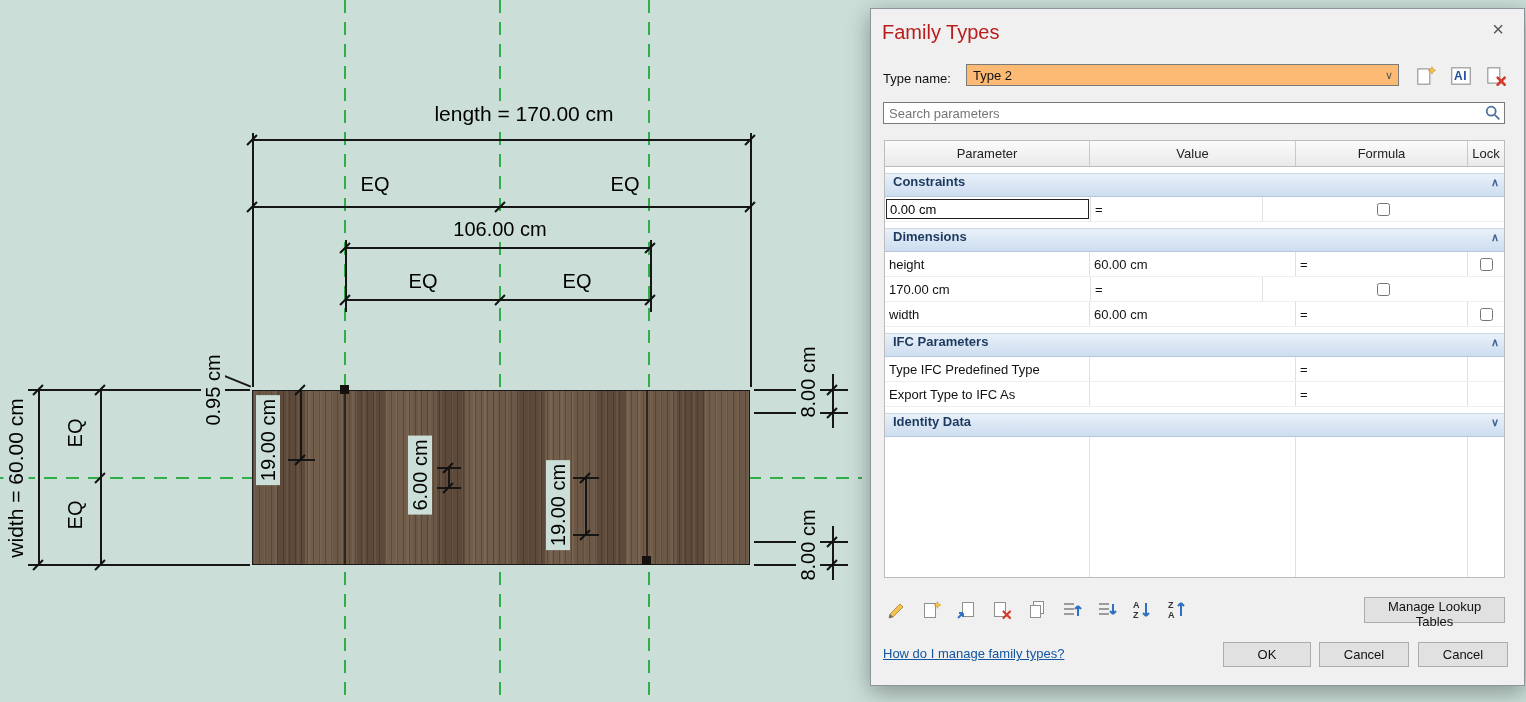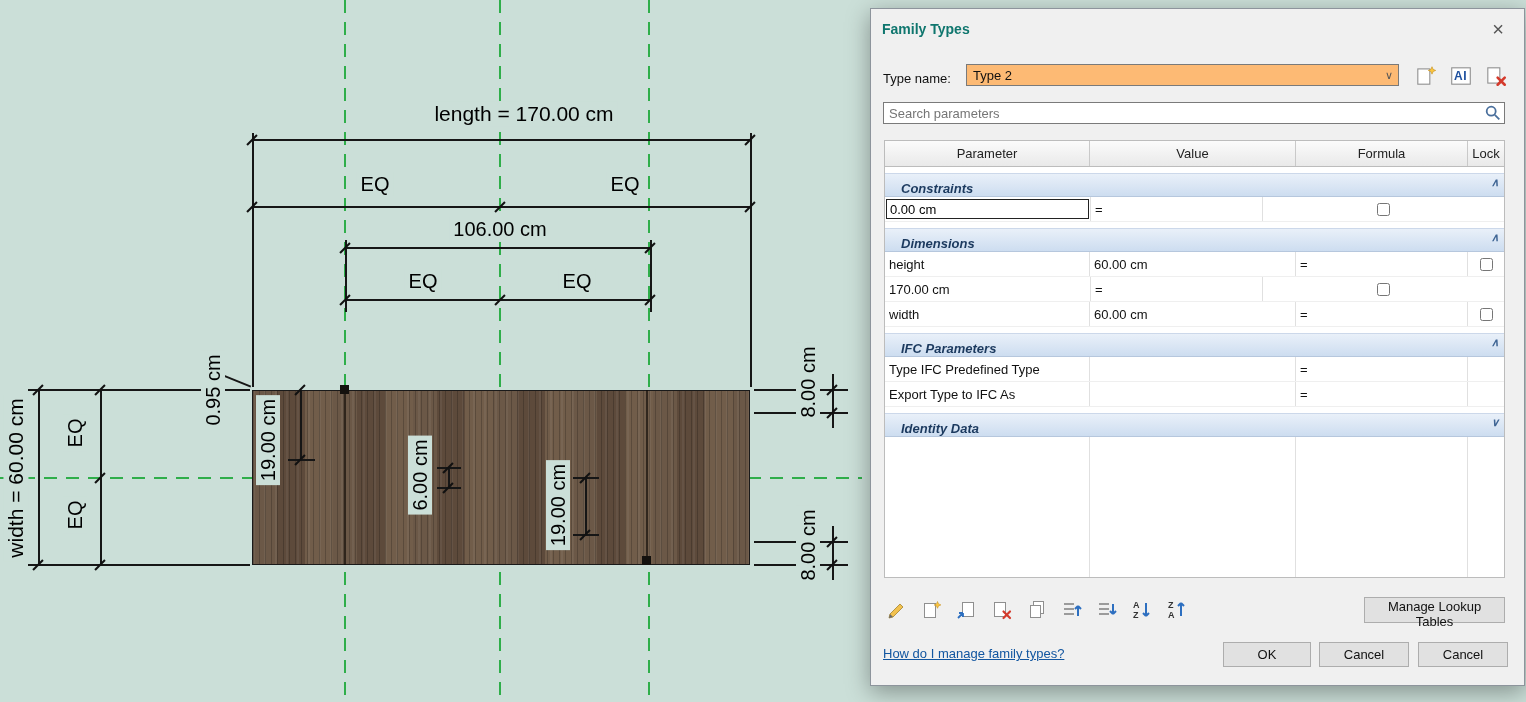--- a/index.html
+++ b/index.html
@@ -24,21 +24,21 @@
     transform:translate(-50%,-50%) rotate(-45deg);}
   .dtext{position:absolute;transform:translate(-50%,-50%);background:#cbdfd8;
     color:#000;font-size:20px;line-height:1.1;padding:1px 4px;white-space:nowrap;}
   .dtext.big{font-size:21px;}
   .dtext.rot{transform:translate(-50%,-50%) rotate(-90deg);}
 
   
   .dlg{position:absolute;left:870px;top:8px;width:655px;height:678px;
     background:#f0f0f0;border:1px solid #8d949c;box-sizing:border-box;
     box-shadow:0 6px 22px rgba(0,0,0,.35);font-size:13px;color:#111;}
-  .dlg-title{position:absolute;left:11px;top:12px;font-size:14px;color:#0f766e;font-weight:bold;}
+  .dlg-title{position:absolute;left:11px;top:12px;font-size:20px;color:#b91c1c;}
   .dlg-close{position:absolute;right:14px;top:8px;width:24px;height:24px;
     font-size:20px;color:#555;display:flex;align-items:center;justify-content:center;cursor:pointer;}
   .lbl{position:absolute;left:12px;top:59px;height:22px;line-height:22px;}
   .combo{position:absolute;left:95px;top:55px;width:433px;height:22px;background:#fdba74;
     border:1px solid #7a7a7a;box-sizing:border-box;display:flex;align-items:center;cursor:pointer;}
   .combo .cval{padding-left:6px;flex:1;}
   .combo .carr{width:18px;text-align:center;color:#555;font-size:11px;}
   .mini-btn{position:absolute;top:54px;width:26px;height:26px;border:none;background:transparent;
     padding:1px;cursor:pointer;}
   .search-wrap{position:absolute;left:12px;top:93px;width:622px;height:22px;}
@@ -48,24 +48,24 @@
 
   .ptable{position:absolute;left:13px;top:131px;width:621px;height:438px;background:#fff;
     border:1px solid #bcbcbc;box-sizing:border-box;display:flex;flex-direction:column;}
   .thead{display:flex;flex:0 0 25px;background:linear-gradient(#fbfbfb,#e9e9e9);
     border-bottom:1px solid #bcbcbc;}
   .thead .cell{display:flex;align-items:center;justify-content:center;
     border-right:1px solid #c9c9c9;color:#222;box-sizing:border-box;}
   .c1{width:205px;}.c2{width:206px;}.c3{width:172px;}
   .c4{flex:1;border-right:none !important;}
   .tbody{flex:1;display:flex;flex-direction:column;overflow:hidden;}
-  .sect{display:flex;align-items:flex-end;flex:0 0 22px;margin-top:6px;
+  .sect{display:flex;align-items:flex-start;flex:0 0 22px;margin-top:6px;
     background:linear-gradient(#e9f0f9,#cdddf0);border-top:1px solid #ccd8ea;
     border-bottom:1px solid #b6c7dd;font-weight:bold;color:#1c3a5f;
-    padding-left:16px;position:relative;font-style:italic;}
+    padding-left:8px;position:relative;}
   .sect .chev{position:absolute;right:5px;top:2px;font-size:11px;color:#3f6594;font-weight:bold;}
   .trow{display:flex;flex:0 0 24px;border-bottom:1px solid #efefef;background:#fff;}
   .trow .cell{border-right:1px solid #e0e0e0;display:flex;align-items:center;
     padding-left:4px;box-sizing:border-box;overflow:hidden;}
   .trow .c4{justify-content:center;padding-left:0;}
   .trow .c2.inputcell{padding:1px;justify-content:center;}
   .val-input{width:100%;height:20px;box-sizing:border-box;border:1px solid #222;
     font:13px "Liberation Sans",sans-serif;padding:0 3px;}
   .lockbox{width:13px;height:13px;margin:0;}
   .filler{flex:1;display:flex;background:#fff;}

